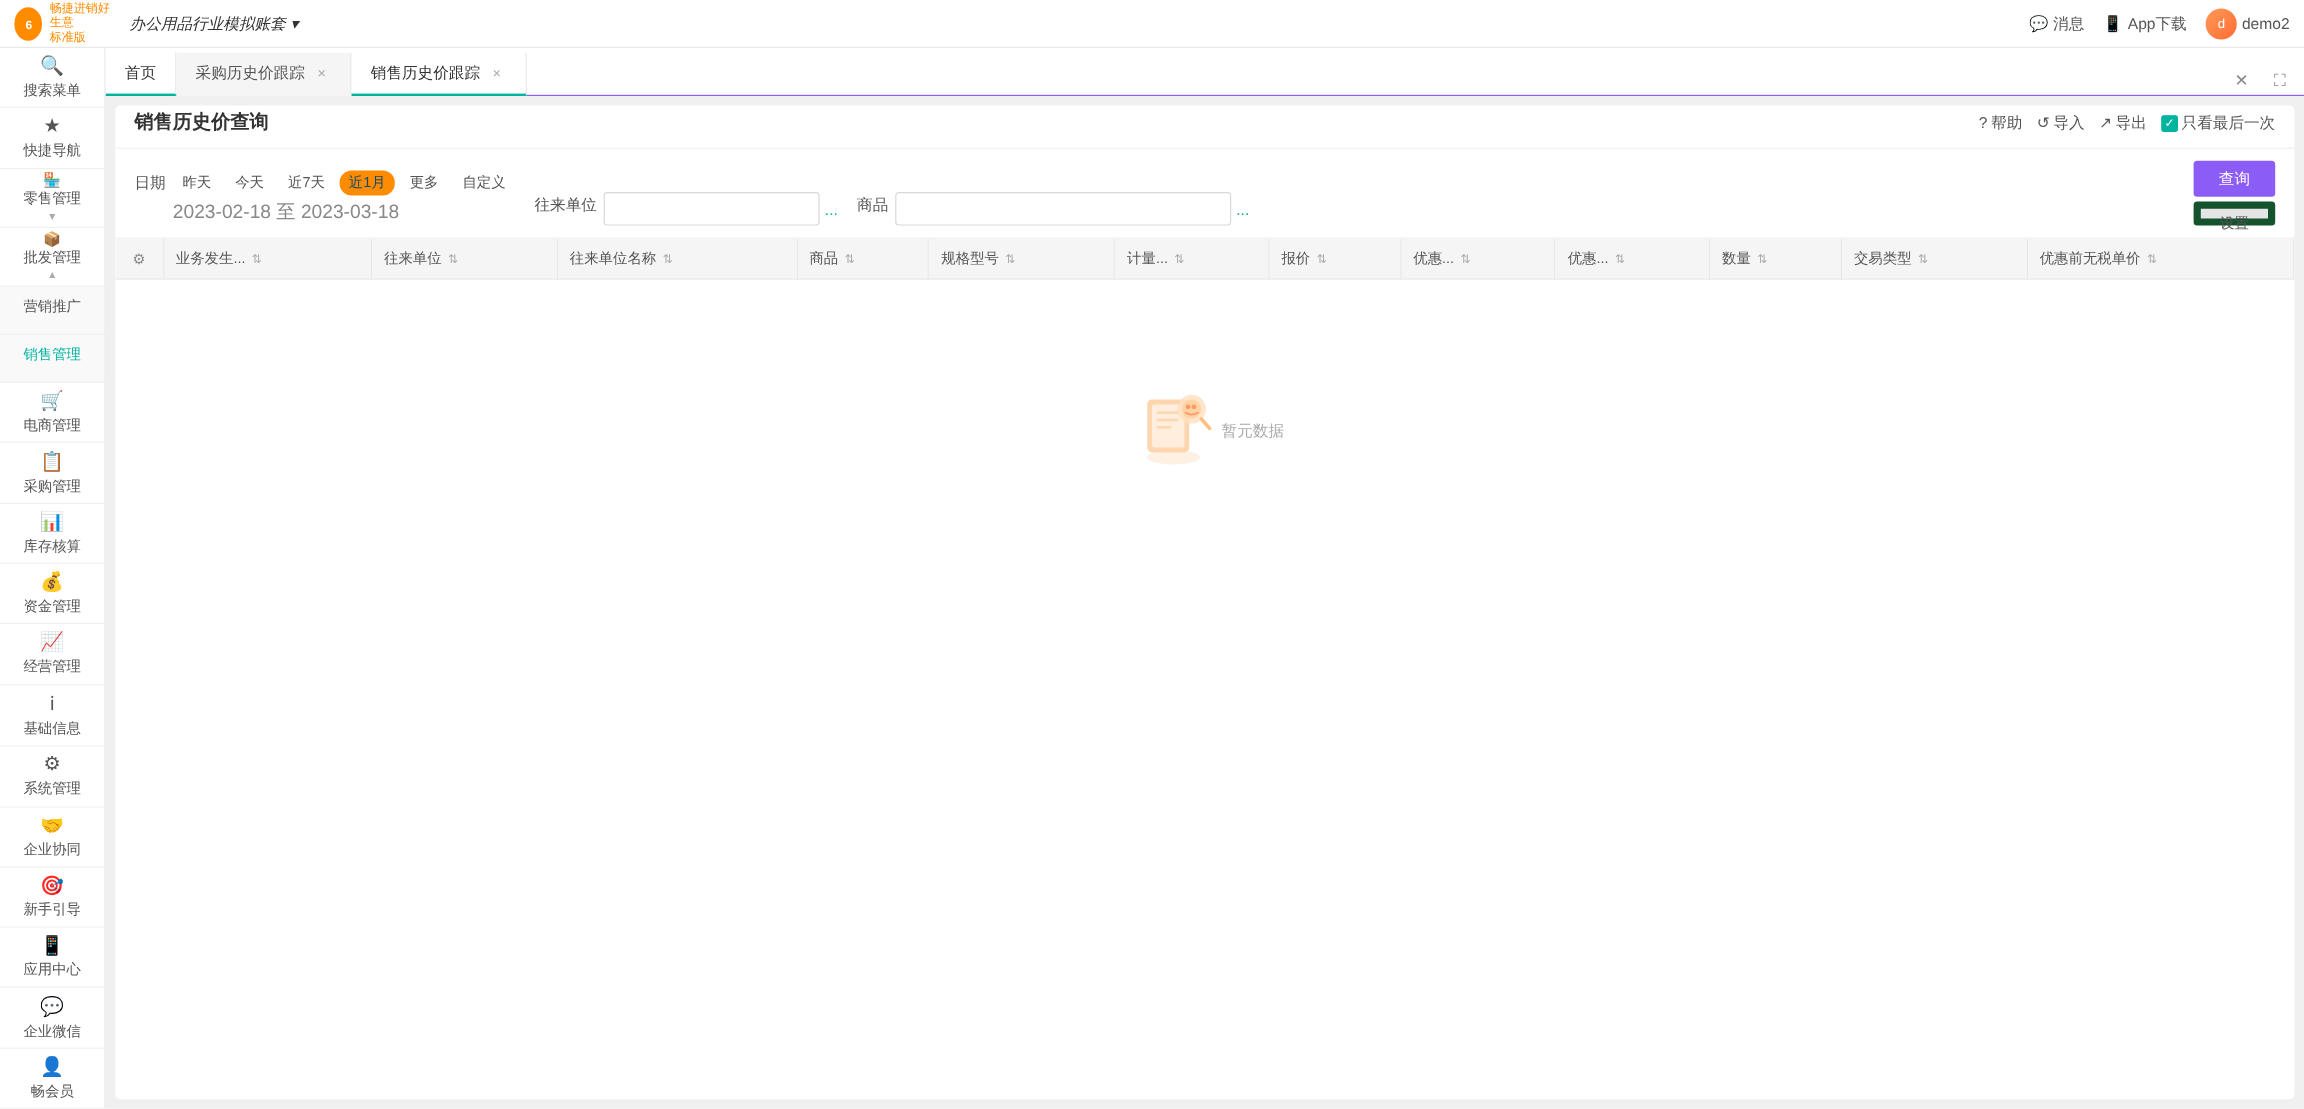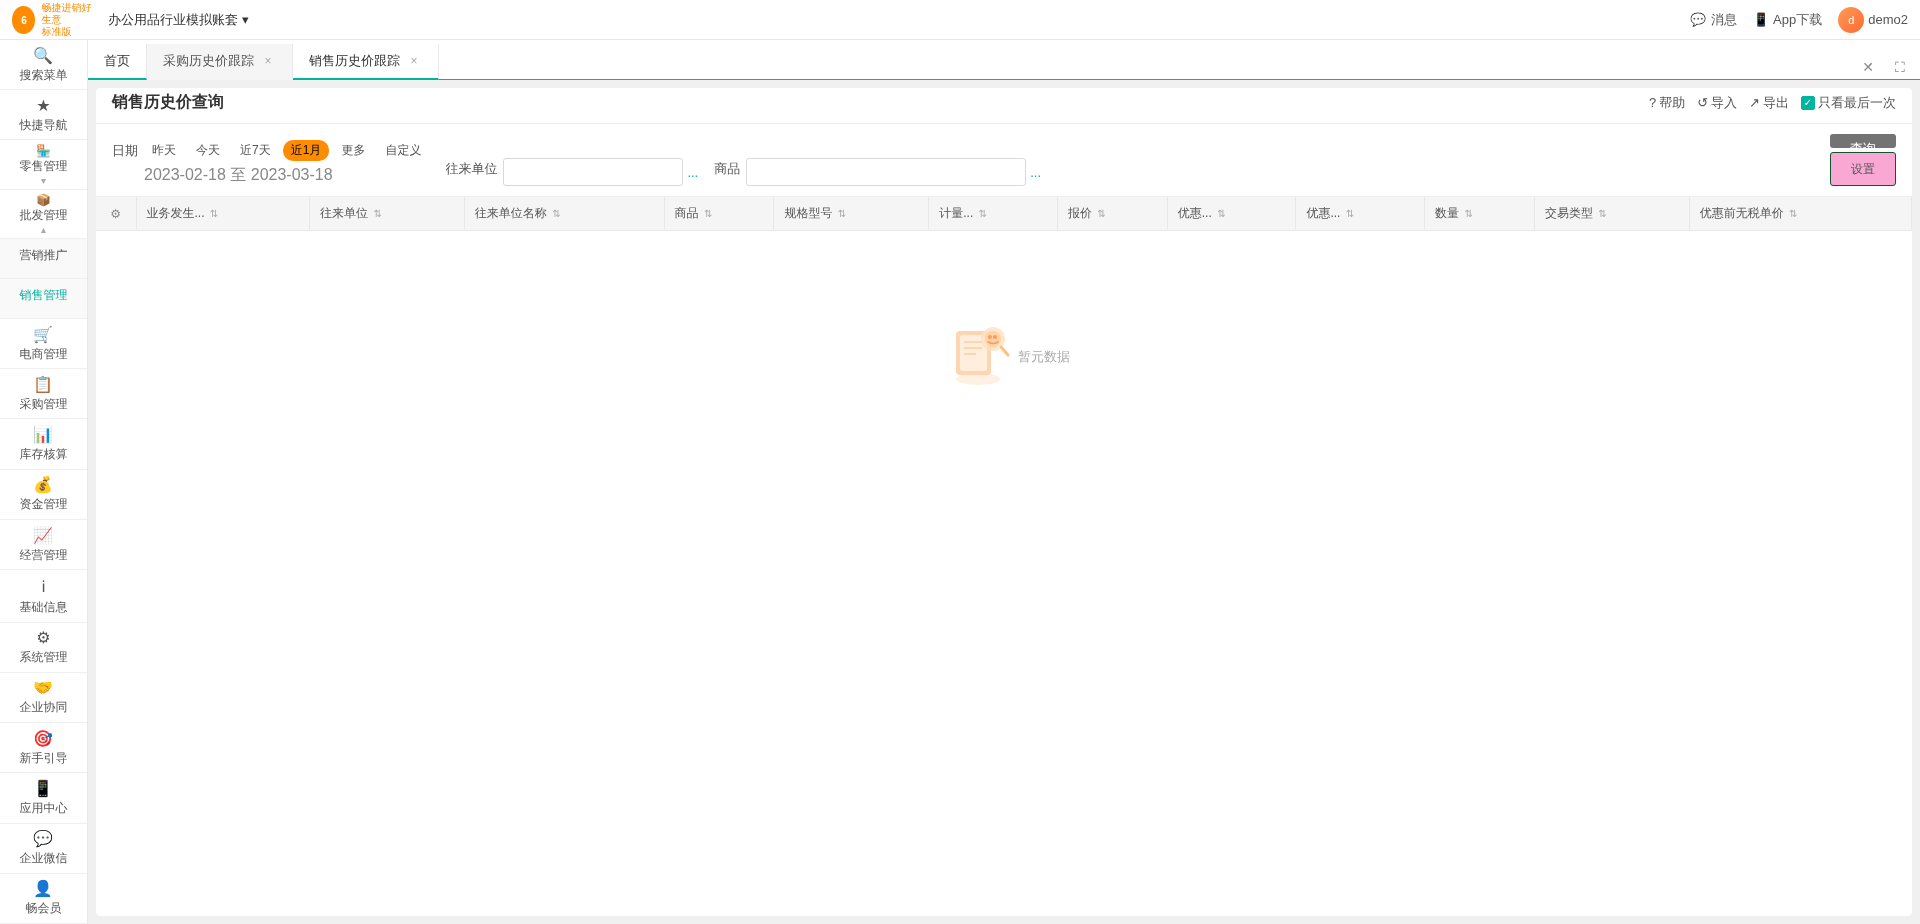--- a/index.html
+++ b/index.html
@@ -45,20 +45,21 @@
       color: #ff8c00;
       line-height: 1.2;
     }
     .app-selector {
       display: flex;
       align-items: center;
       gap: 4px;
       font-size: 13px;
       color: #333;
       cursor: pointer;
+      font-style: italic;
     }
     .top-header-right {
       display: flex;
       align-items: center;
       gap: 16px;
       font-size: 13px;
       color: #555;
     }
     .header-btn {
       display: flex;
@@ -303,21 +304,21 @@
     }
     .date-opt {
       padding: 2px 8px;
       font-size: 12px;
       cursor: pointer;
       border-radius: 10px;
       color: #555;
     }
     .date-opt.active {
       background: #ff8c00;
-      color: #000000;
+      color: #0c4a6e;
       border-radius: 10px;
     }
     .date-range {
       font-size: 16px;
       color: #888;
     }
     .filter-input-group {
       display: flex;
       align-items: center;
       gap: 4px;
@@ -338,38 +339,38 @@
     }
 
     
     .filter-actions {
       display: flex;
       flex-direction: column;
       gap: 4px;
       margin-left: auto;
     }
     .btn-query {
-      background: #737373;
+      background: #8b5cf6;
       color: white;
       border: none;
       padding: 6px 20px;
       border-radius: 3px;
       cursor: pointer;
       font-size: 13px;
-      height: 14px;
+      height: 30px;
     }
     .btn-settings {
-      background: #f9a8d4;
-      color: #555;
-      border: 1px solid #14532d;
+      background: #e5e5e5;
+      color: #555;
+      border: 6px solid #14532d;
       padding: 4px 16px;
       border-radius: 3px;
       cursor: pointer;
       font-size: 12px;
-      height: 34px;
+      height: 20px;
       text-align: center;
     }
 
     
     .table-container {
       flex: 1;
       overflow: auto;
     }
     table {
       width: 100%;

